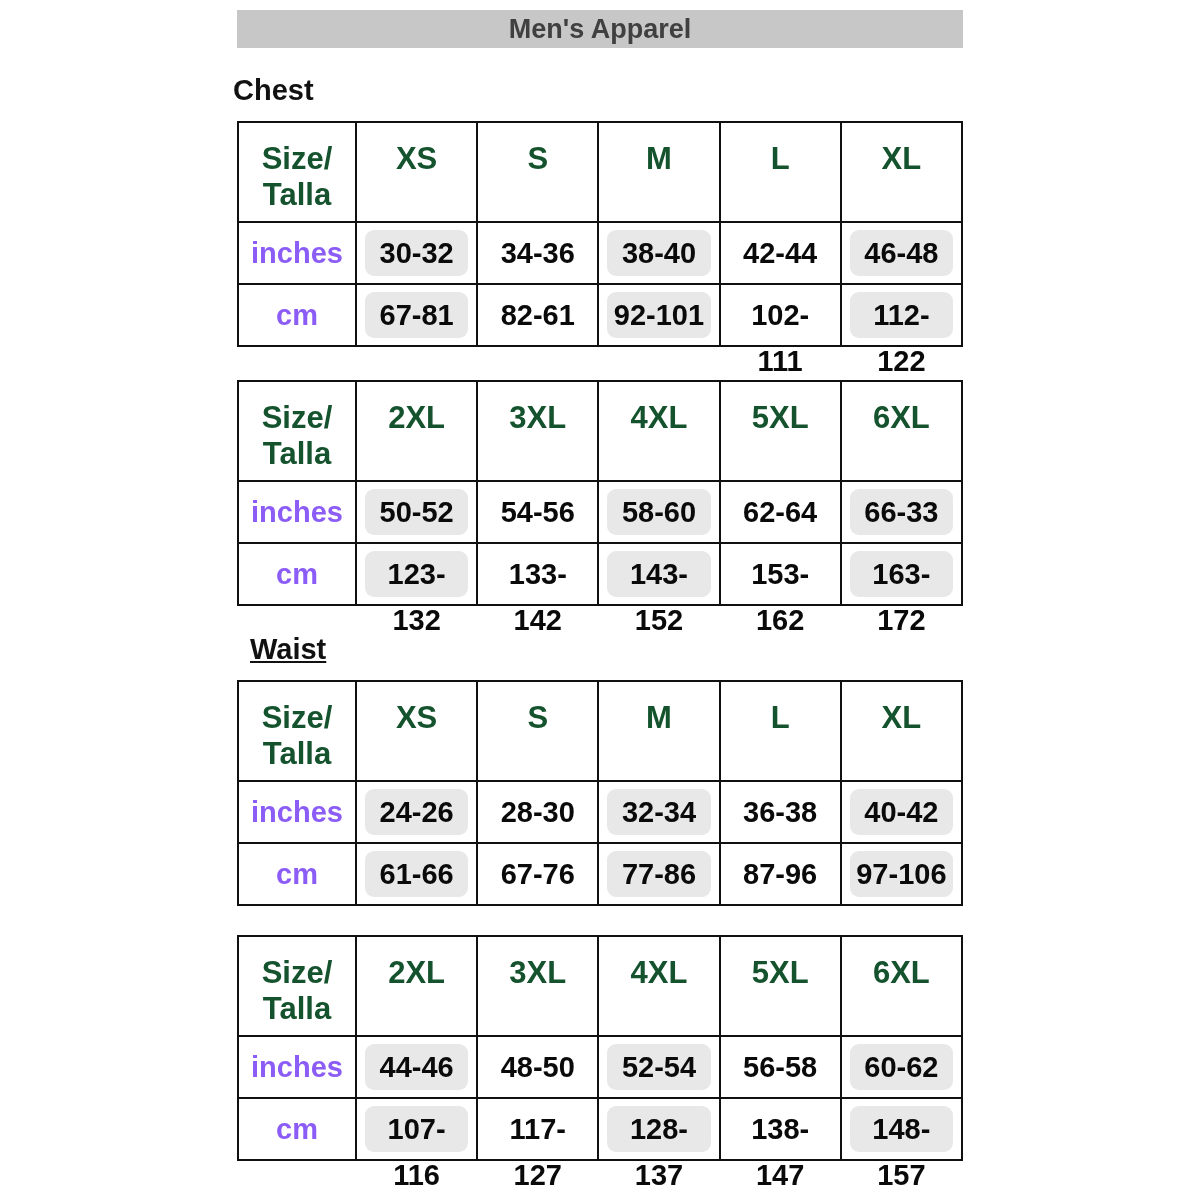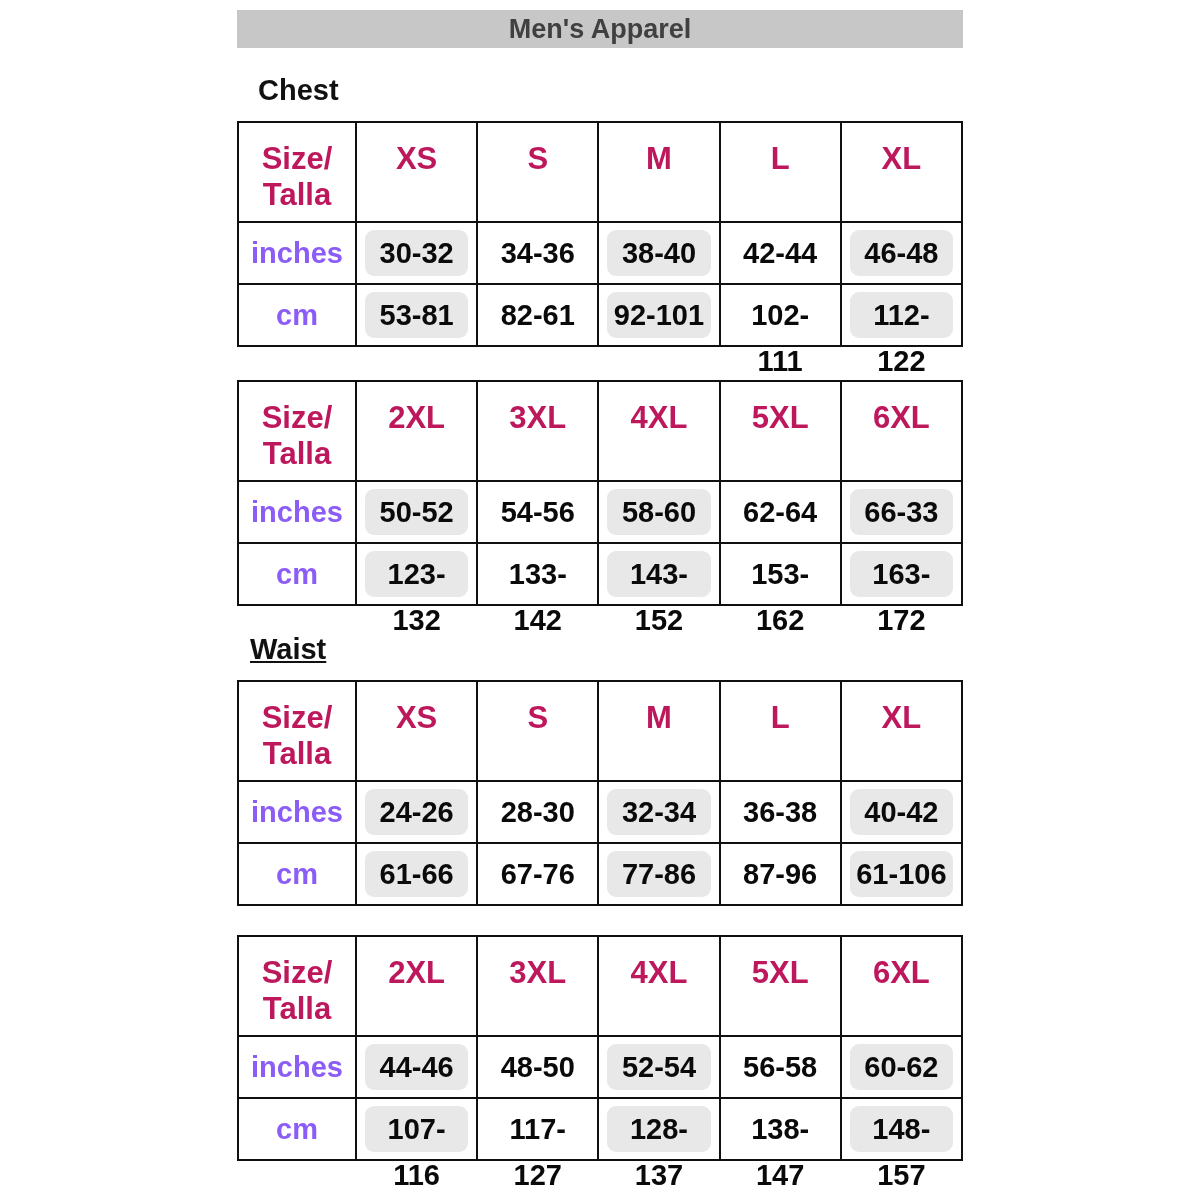--- a/index.html
+++ b/index.html
@@ -15,21 +15,21 @@
   .abs { position: absolute; }
 
   #title-bar {
     left: 237px; top: 10px; width: 726px; height: 38px;
     background: #c7c7c7;
     display: flex; align-items: center; justify-content: center;
     font-size: 27px; color: #404040;
   }
 
   .section-heading { font-size: 29px; color: #111; }
-  #heading-chest { left: 258px; top: 74px; }
+  #heading-chest { left: 233px; top: 74px; }
   #heading-waist { left: 250px; top: 633px; text-decoration: underline; }
 
   table.size-table {
     border-collapse: collapse;
     table-layout: fixed;
     width: 726px;
     position: absolute;
     left: 237px;
   }
   #table-0-0 { top: 121px; }
@@ -39,21 +39,21 @@
 
   td { border: 2px solid #101010; padding: 0; text-align: center; }
 
   col.first-col { width: 118px; }
 
   .header-row td {
     height: 100px;
     vertical-align: top;
     padding-top: 18px;
     font-size: 31px;
-    color: #be185d;
+    color: #14532d;
     margin-left: 36px;
   }
   .size-talla-cell { font-size: 29px; }
   .size-talla-cell .stl { line-height: 36px; }
 
   .data-row td { height: 60px; vertical-align: middle; font-size: 29px; }
   .row-label { color: #8b5cf6; }
 
   .cell-inner {
     height: 46px; line-height: 46px;
@@ -102,21 +102,21 @@
     <td>
           <div class="cell-inner">42-44</div>
         </td>
     <td>
           <div class="cell-inner shaded">46-48</div>
         </td>
   </tr>
   <tr class="data-row">
     <td class="row-label">cm</td>
     <td>
-          <div class="cell-inner shaded">53-81</div>
+          <div class="cell-inner shaded">67-81</div>
         </td>
     <td>
           <div class="cell-inner">82-61</div>
         </td>
     <td>
           <div class="cell-inner shaded">92-101</div>
         </td>
     <td>
           <div class="cell-inner">102-111</div>
         </td>
@@ -228,21 +228,21 @@
     <td>
           <div class="cell-inner">67-76</div>
         </td>
     <td>
           <div class="cell-inner shaded">77-86</div>
         </td>
     <td>
           <div class="cell-inner">87-96</div>
         </td>
     <td>
-          <div class="cell-inner shaded">61-106</div>
+          <div class="cell-inner shaded">97-106</div>
         </td>
   </tr>
 </tbody>
   </table>
 
 <table class="size-table" id="table-1-1">
   <colgroup>
       <col class="first-col">
       <col span="5">
     </colgroup>

